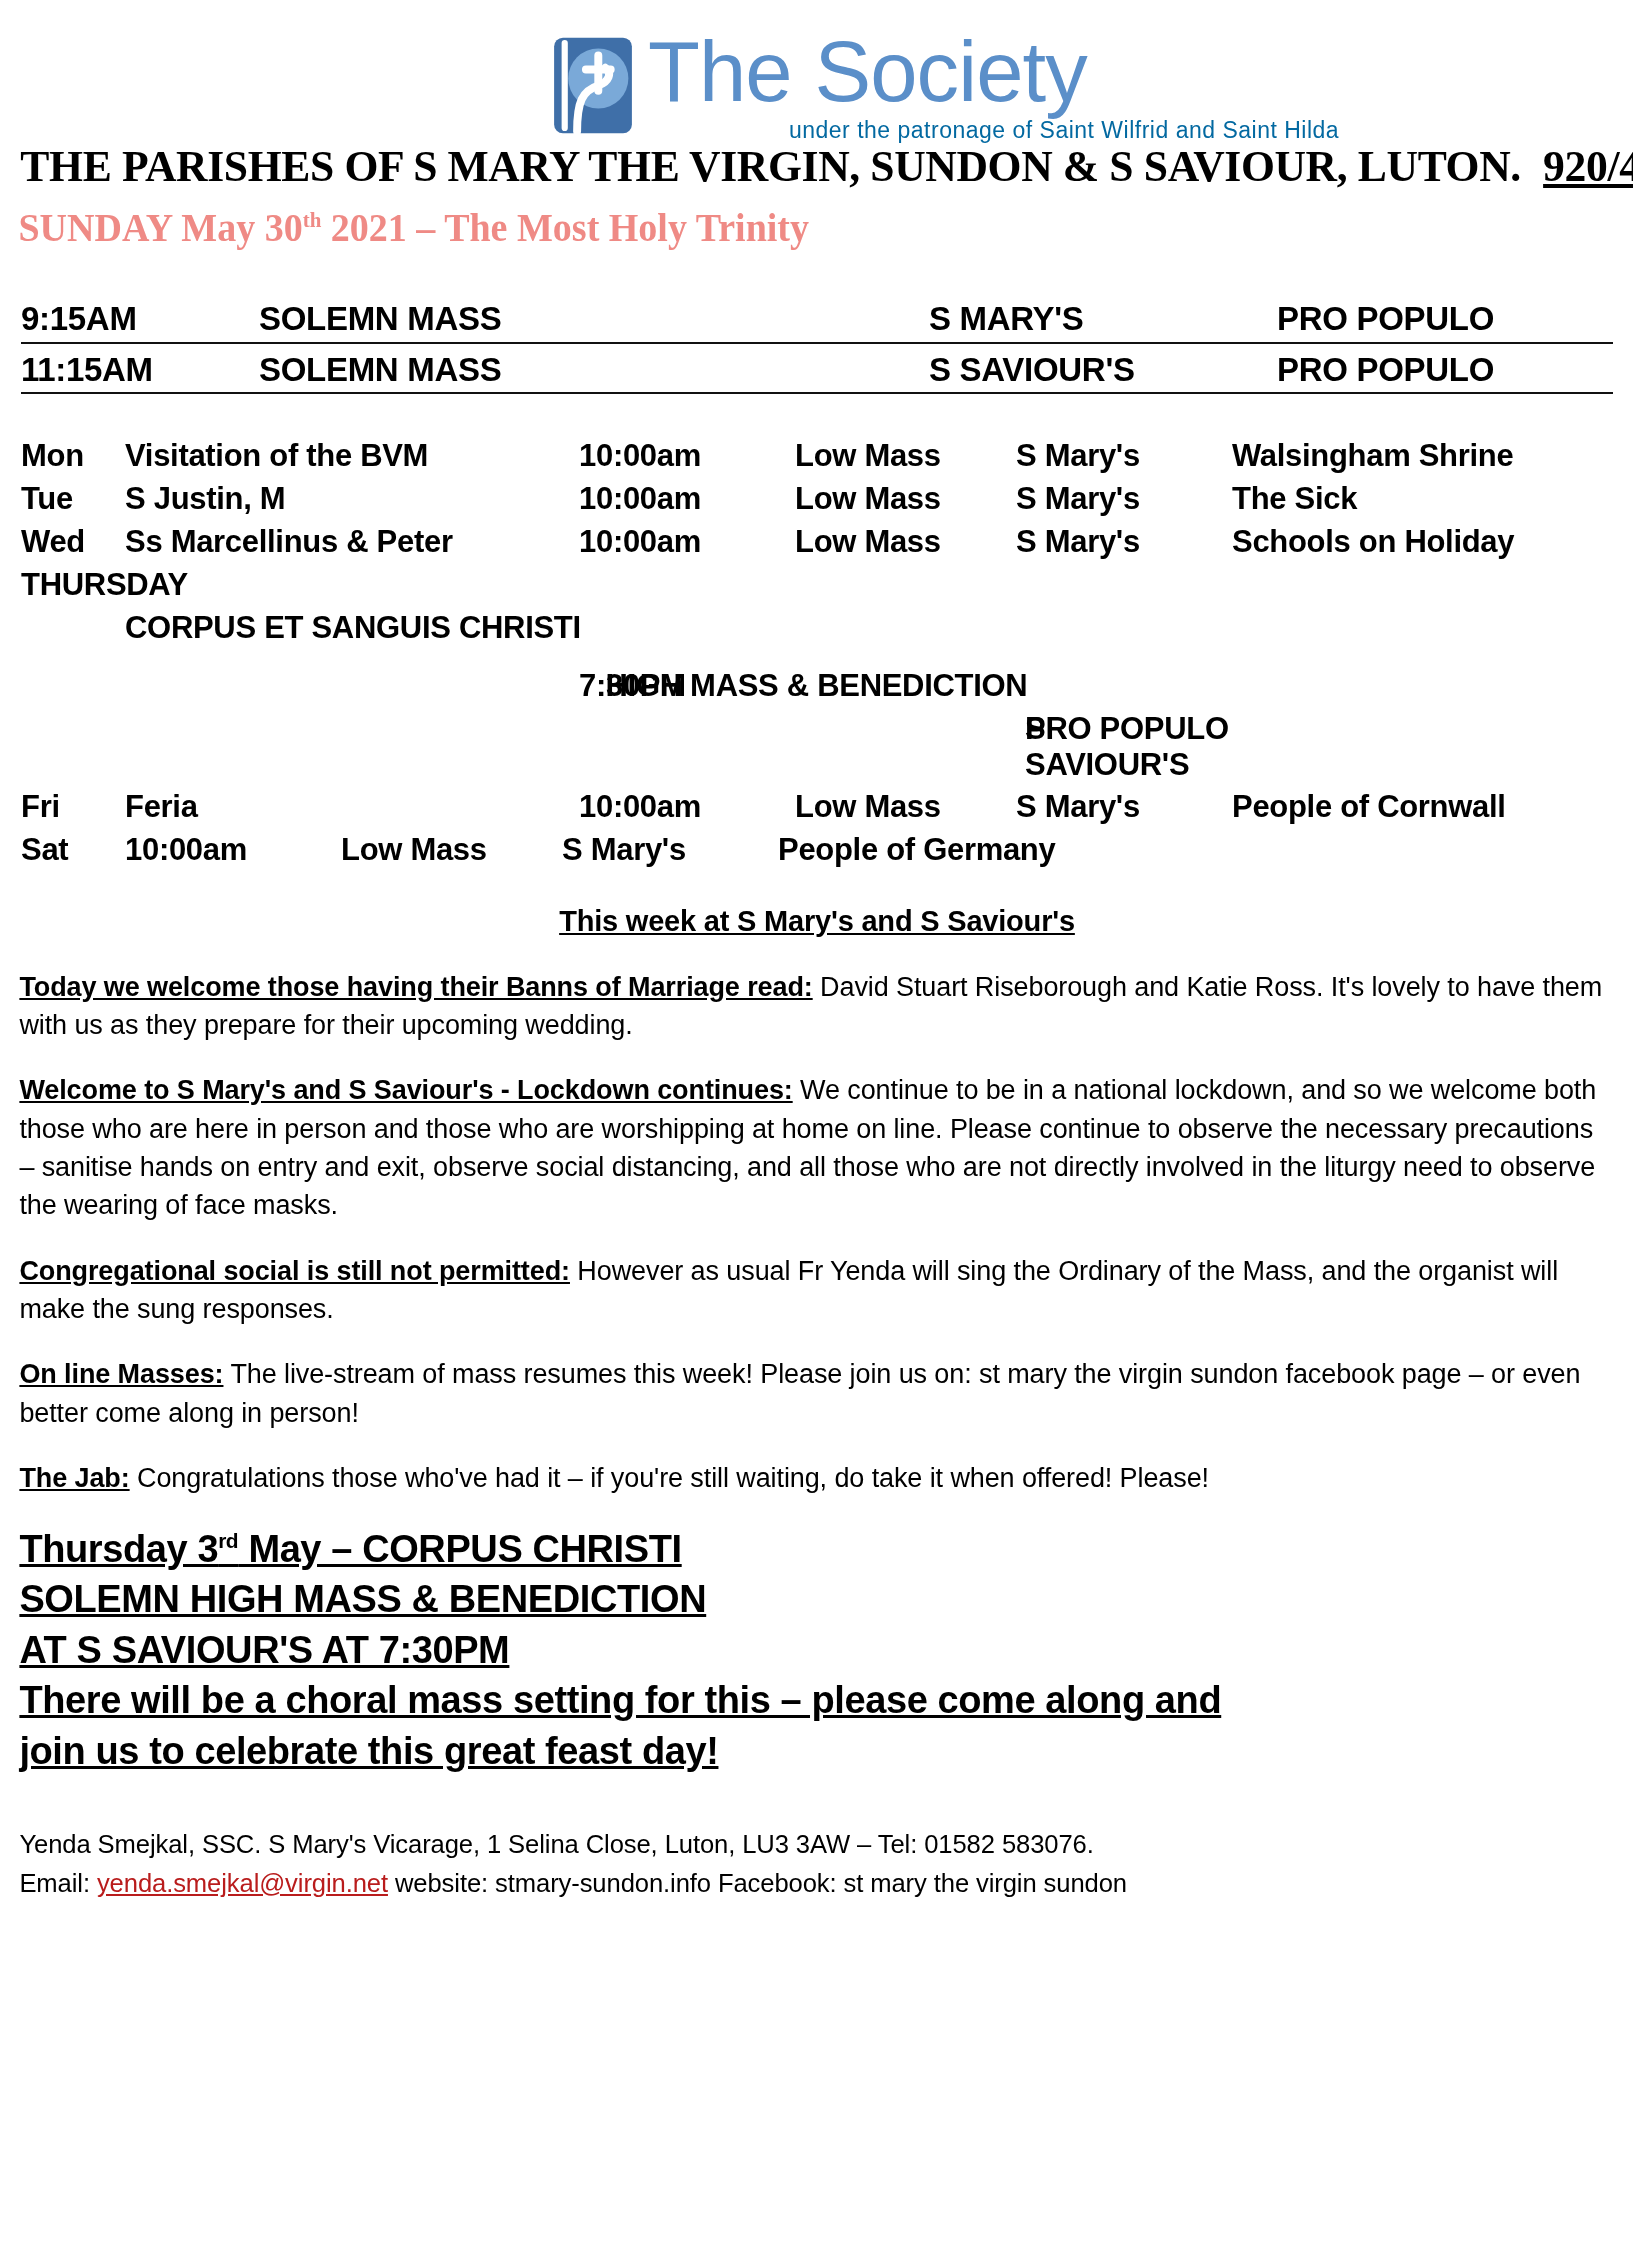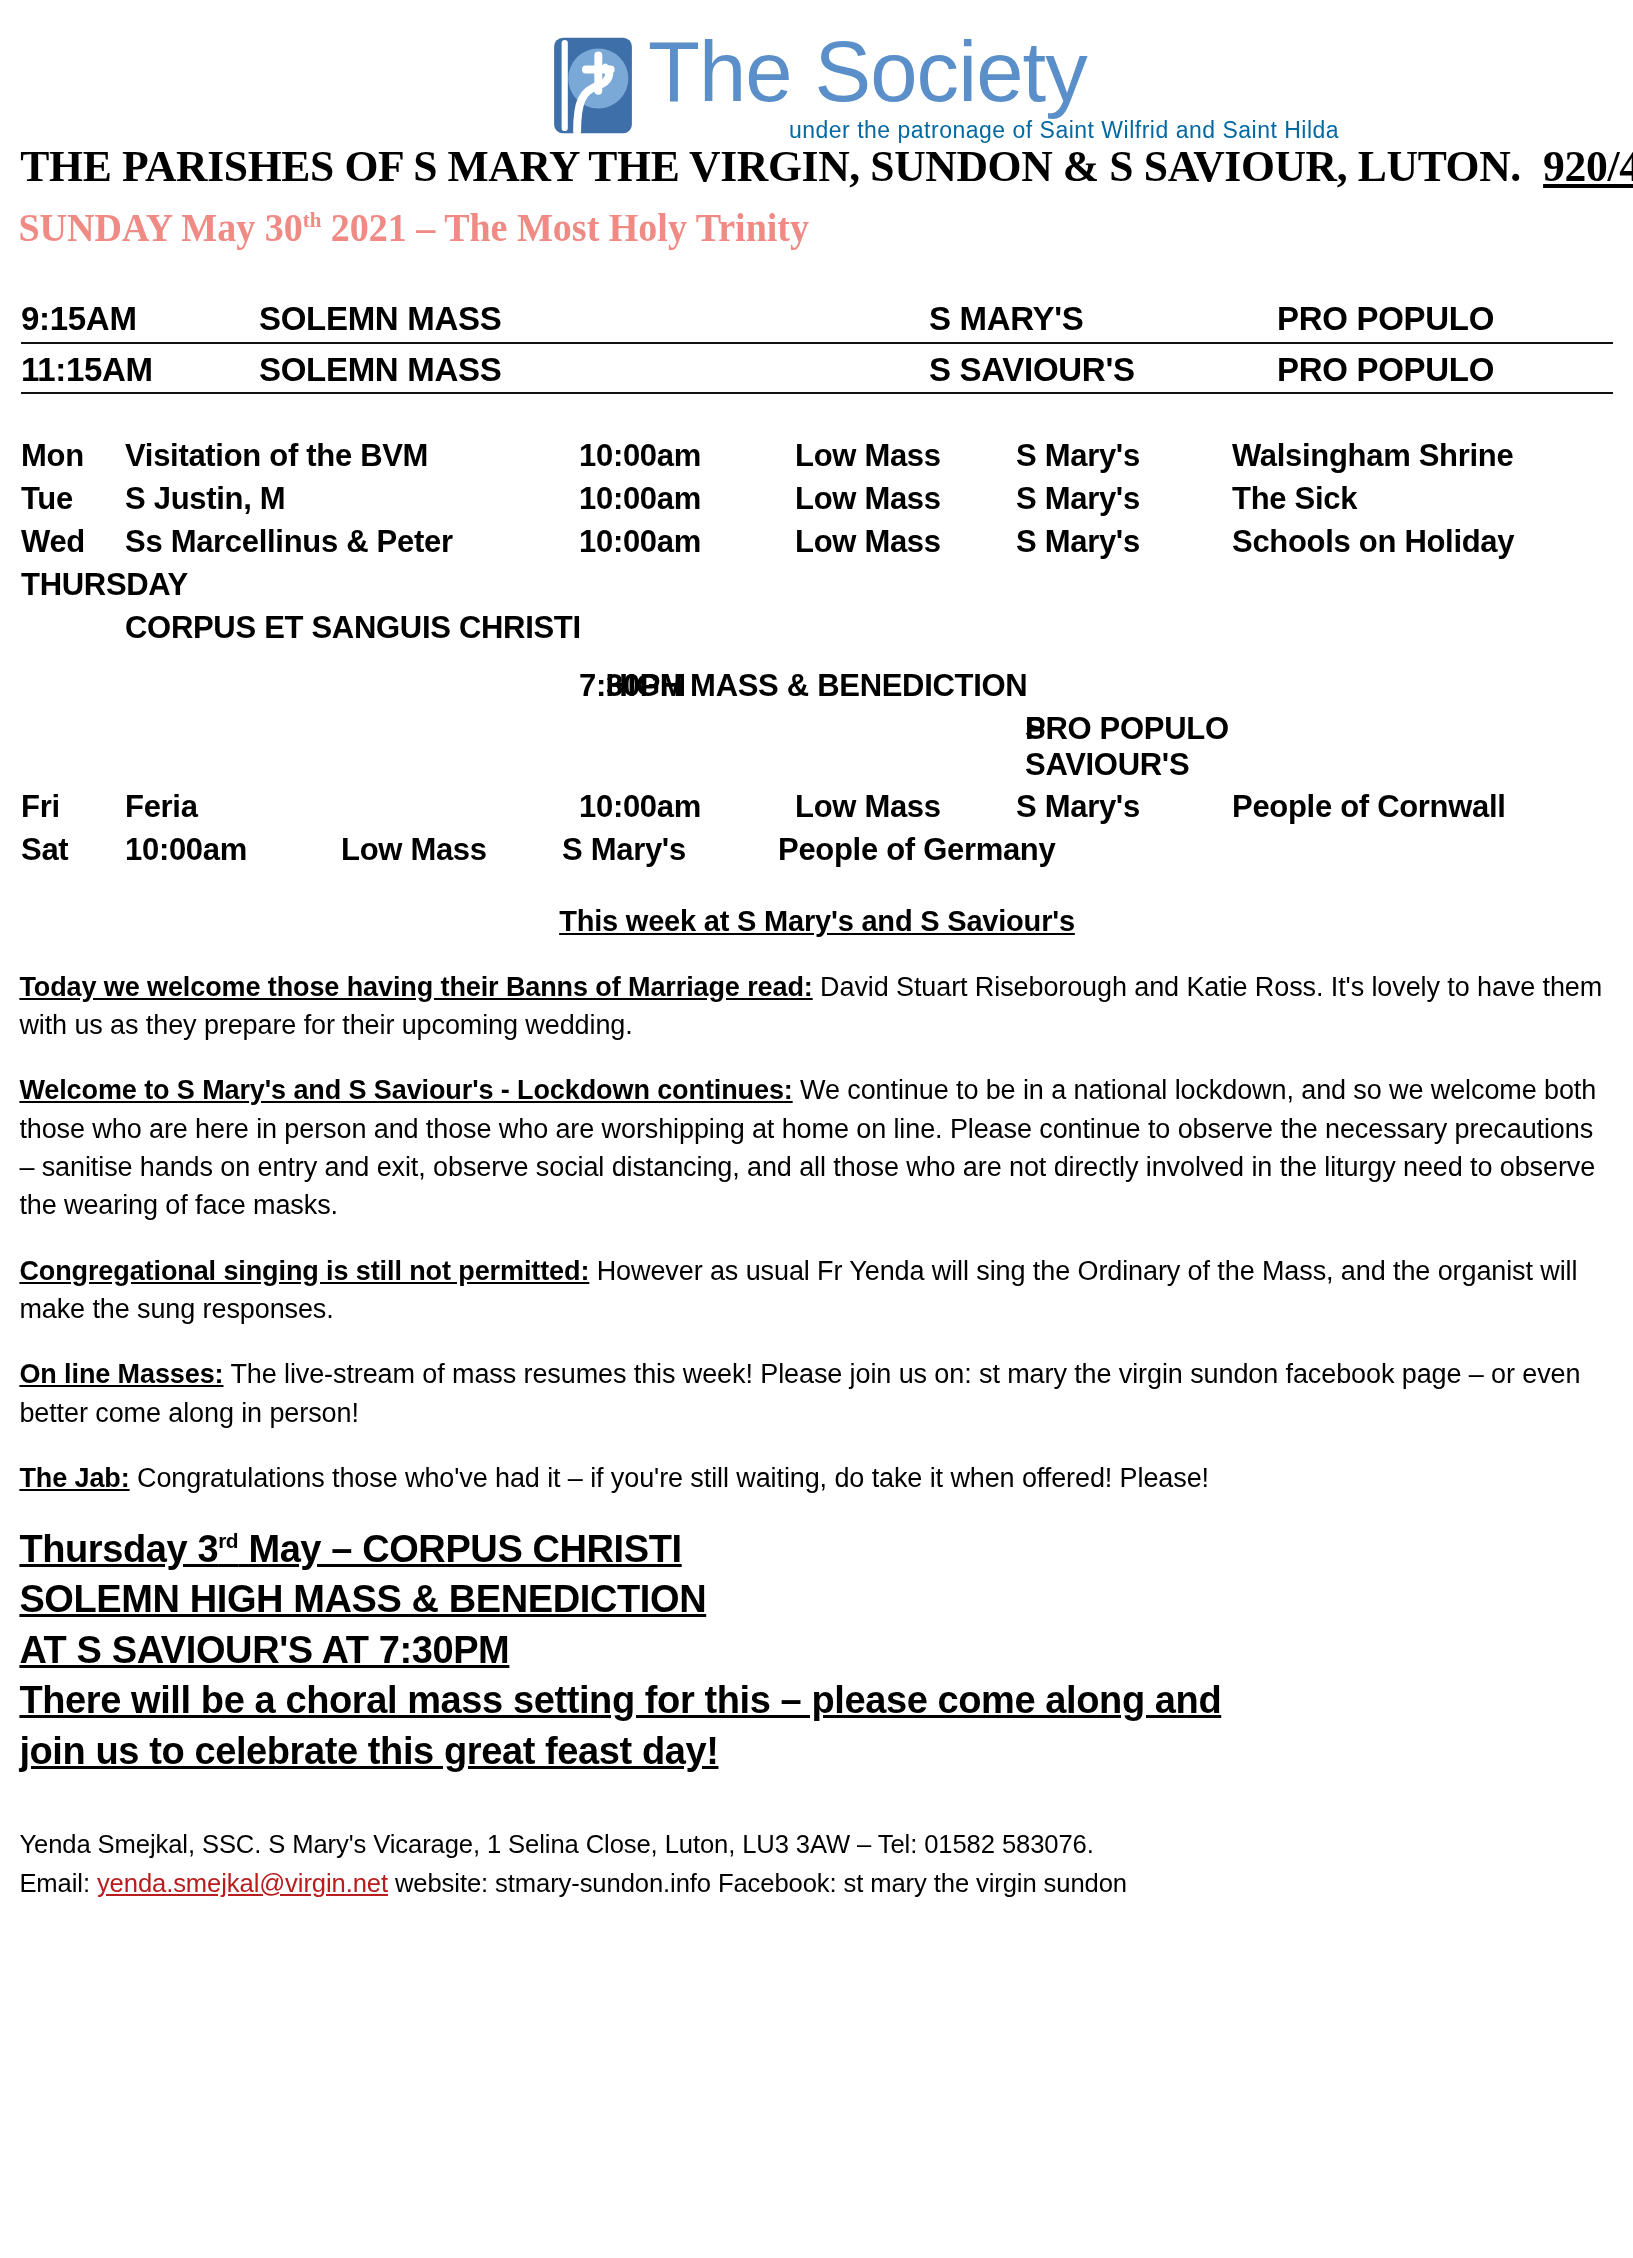--- a/index.html
+++ b/index.html
@@ -305,21 +305,21 @@
   <div class="week-heading">This week at S Mary's and S Saviour's</div>
 
   <div class="notices">
     <p class="notice">
       <span class="lead">Today we welcome those having their Banns of Marriage read:</span><span> David Stuart Riseborough and Katie Ross.  It's lovely to have them with us as they prepare for their upcoming wedding.</span>
     </p>
     <p class="notice">
       <span class="lead">Welcome to S Mary's and S Saviour's  - Lockdown continues:</span><span> We continue to be in a national lockdown, and so we welcome both those who are here in person and those who are worshipping at home on line.  Please continue to observe the necessary precautions – sanitise hands on entry and exit, observe social distancing, and all those who are not directly involved in the liturgy need to observe the wearing of face masks.</span>
     </p>
     <p class="notice">
-      <span class="lead">Congregational singing is still not permitted:</span><span> However as usual Fr Yenda will sing the Ordinary of the Mass, and the organist will make the sung responses.</span>
+      <span class="lead">Congregational social is still not permitted:</span><span> However as usual Fr Yenda will sing the Ordinary of the Mass, and the organist will make the sung responses.</span>
     </p>
     <p class="notice tight">
       <span class="lead">On line Masses:</span><span> The live-stream of mass resumes this week!  Please join us on: st mary the virgin sundon facebook page – or even better come along in person!</span>
     </p>
     <p class="notice">
       <span class="lead">The Jab:</span><span> Congratulations those who've had it – if you're still waiting, do take it when offered! Please!</span>
     </p>
   </div>
 
   <div class="announce">

